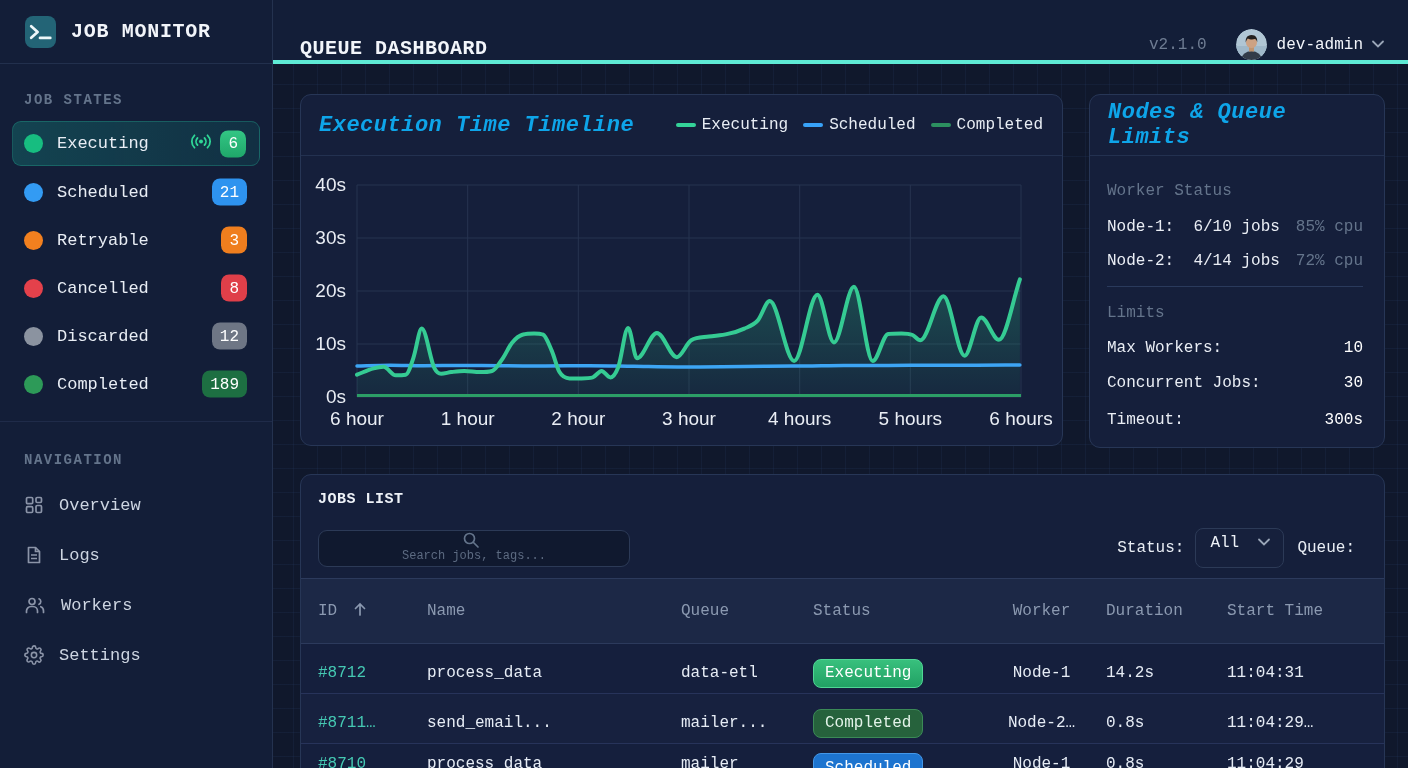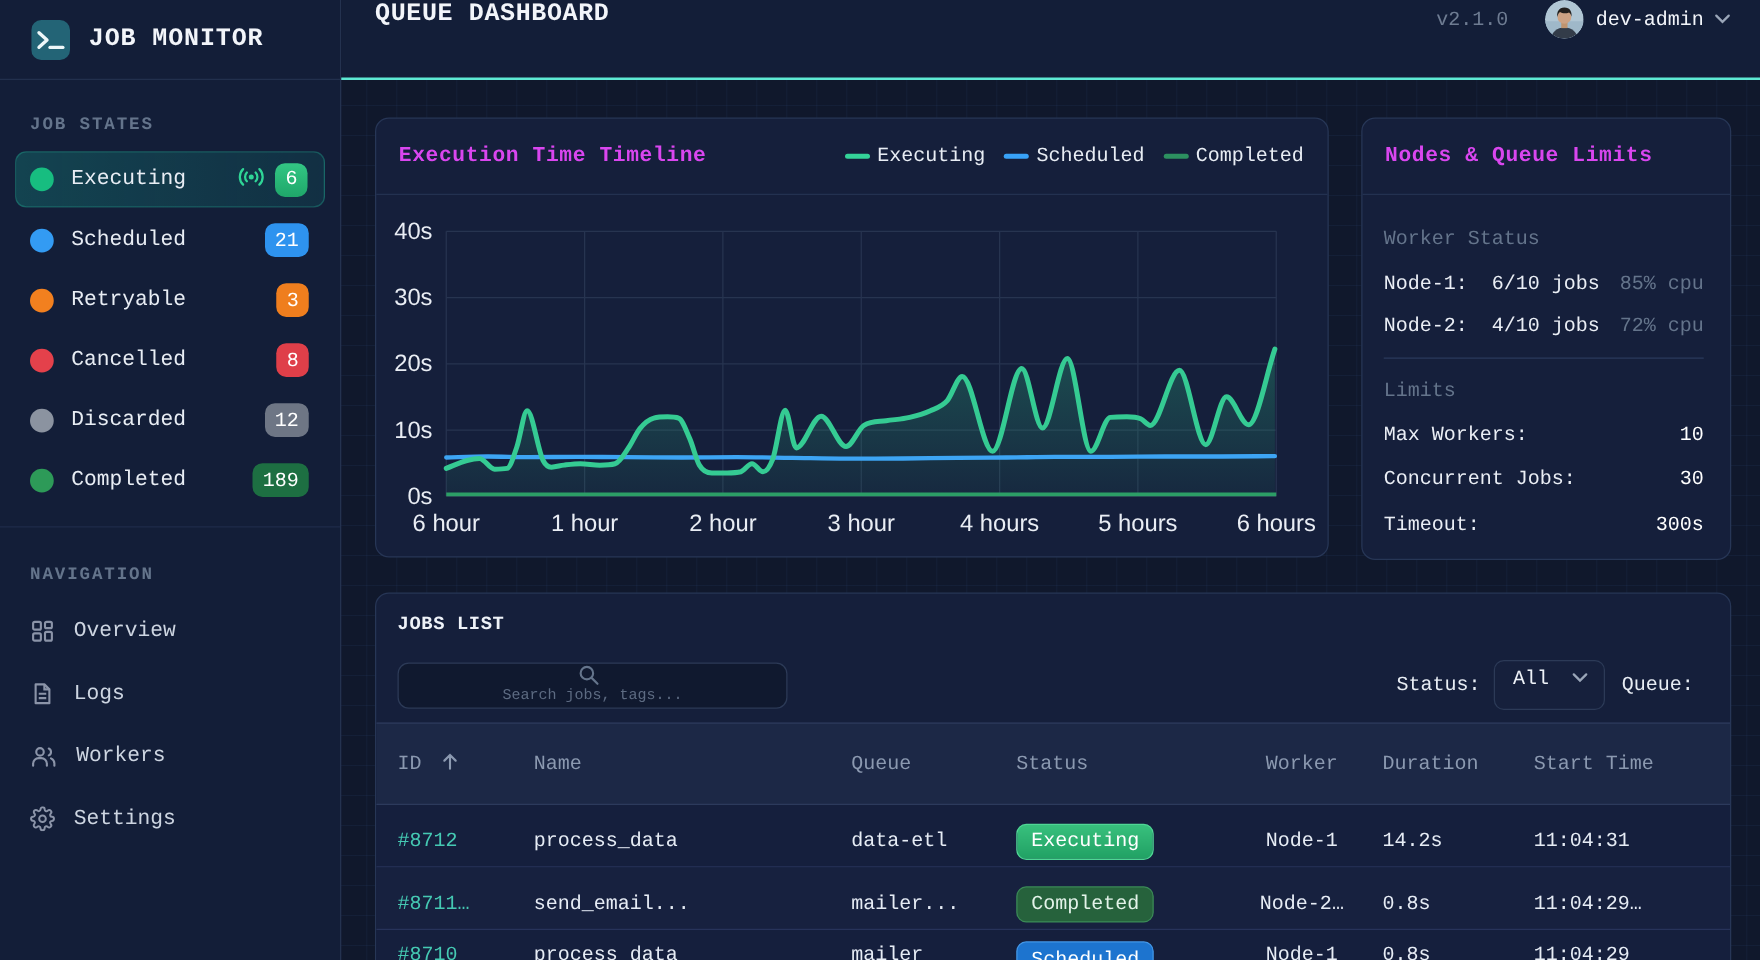--- a/index.html
+++ b/index.html
@@ -49,40 +49,40 @@
   display:flex; align-items:center; color:#fff;
 }
 .live { position:absolute; right:47px; top:50%; transform:translateY(-50%); }
 .divider { border-top:1px solid #1f2b49; margin-top:13px; }
 .sl2 { padding-top:30px; height:46px; }
 .nav-item { height:50px; margin-top:0; display:flex; align-items:center; padding-left:24px; color:#cdd5e1; font-size:17px; }
 .nav-item svg { margin-right:15px; flex:0 0 auto; }
 
 .main { flex:1; display:flex; flex-direction:column; }
 .topbar {
-  height:64px; background:#131e38; border-bottom:2px solid #5eead4;
-  display:flex; align-items:flex-start; padding:0 23px 0 27px; flex:0 0 64px;
+  height:64px; background:#131e38; border-bottom:4px solid #5eead4;
+  display:flex; align-items:flex-end; padding:0 23px 0 27px; flex:0 0 64px;
 }
 .tb-title { font-size:20px; font-weight:700; letter-spacing:0.5px; color:#f2f5fa; }
 .tb-right { margin-left:auto; display:flex; align-items:center; }
 .ver { color:#6e7c92; font-size:16px; }
 .avatar { width:31px; height:31px; border-radius:50%; margin-left:29px; overflow:hidden; }
 .uname { color:#f2f5fa; font-size:16px; margin-left:10px; }
 .chev { color:#9aa6b8; margin-left:8px; }
 .content { flex:1; padding:30px 23px 0 27px; }
 .row1 { display:flex; }
 .card {
   background:#151f3b; border:1px solid #273656; border-radius:11px;
 }
 .chart-card { width:763px; height:352px; margin-right:26px; }
 .card-hd {
   height:61px; border-bottom:1px solid #233150;
   display:flex; align-items:center; padding:0 19px 0 18px;
 }
-.card-hd h2 { font-size:17px; font-weight:700; color:#d946ef; letter-spacing:0.5px; }
+.card-hd h2 { font-size:22px; font-weight:700; color:#0ea5e9; letter-spacing:0.5px;font-style:italic; }
 .legend { margin-left:auto; display:flex; align-items:center; }
 .lg-item { display:flex; align-items:center; margin-left:15px; font-size:16px; color:#e8edf4; }
 .lg-dash { width:20px; height:4.5px; border-radius:2px; margin-right:6px; }
 .nodes-card { width:296px; height:354px; }
 .nc-body { padding:0 21px 0 17px; font-size:16px; line-height:20px; }
 .nc-sub { color:#64748b; font-size:16px; margin:25px 0 16px 0; }
 .nc-row { display:flex; margin-bottom:14px; color:#eaeef5; white-space:pre; }
 .nc-row .gray { color:#64748b; margin-left:auto; }
 .nc-hr { border-top:1px solid #2a3a5c; margin:15px 0 0 0; }
 .nc-kv { display:flex; margin-top:15px; color:#eaeef5; }
@@ -294,21 +294,21 @@
             <text x="720.0" y="269" text-anchor="middle" font-family="Liberation Sans, sans-serif" font-size="19" fill="#e9edf4">6 hours</text>
           </svg>
       </section>
       <section class="card nodes-card">
         <div class="card-hd">
             <h2>Nodes &amp; Queue Limits</h2>
           </div>
         <div class="nc-body">
           <div class="nc-sub">Worker Status</div>
           <div class="nc-row"><span>Node-1:  6/10 jobs</span><span class="gray">85% cpu</span></div>
-          <div class="nc-row"><span>Node-2:  4/10 jobs</span><span class="gray">72% cpu</span></div>
+          <div class="nc-row"><span>Node-2:  4/14 jobs</span><span class="gray">72% cpu</span></div>
           <div class="nc-hr"></div>
           <div class="nc-sub" style="margin:16px 0 0 0">Limits</div>
           <div class="nc-kv">
               <span>Max Workers:</span>
               <b>10</b>
             </div>
           <div class="nc-kv">
               <span>Concurrent Jobs:</span>
               <b>30</b>
             </div>

